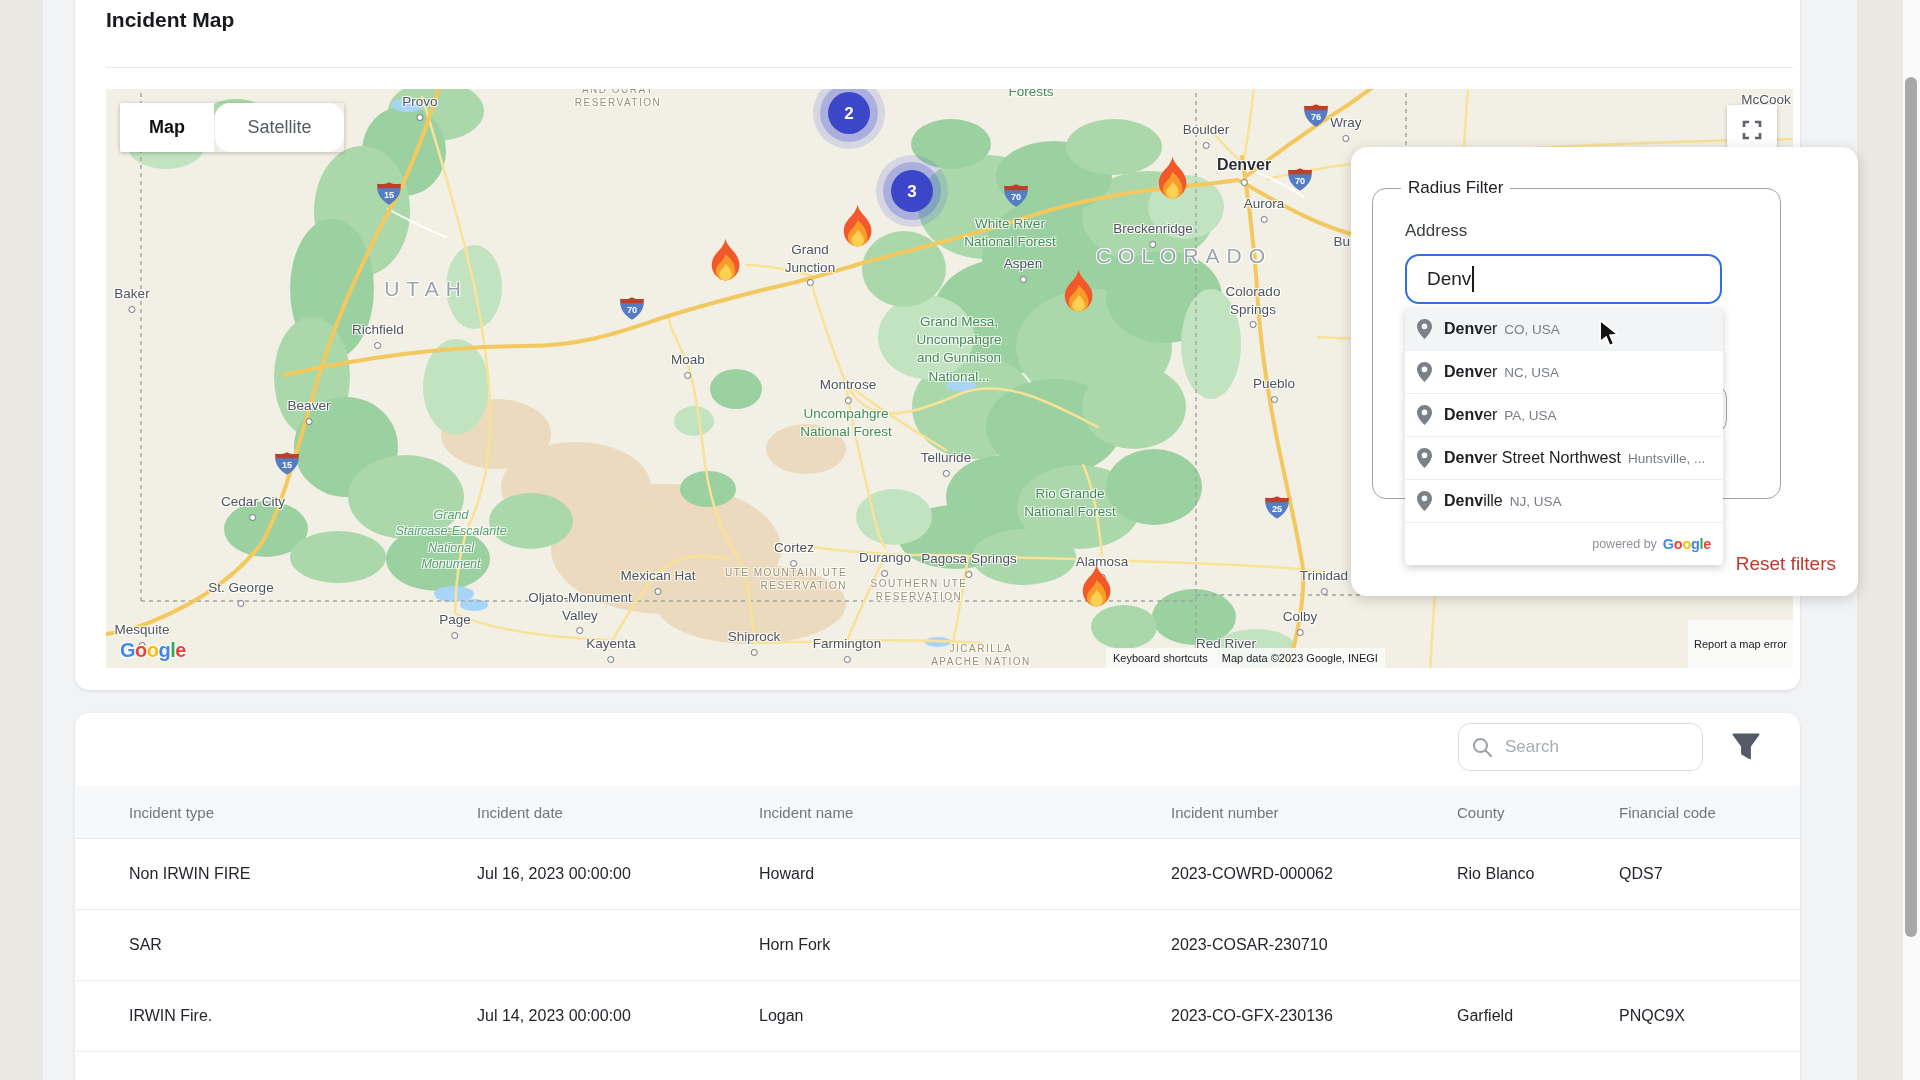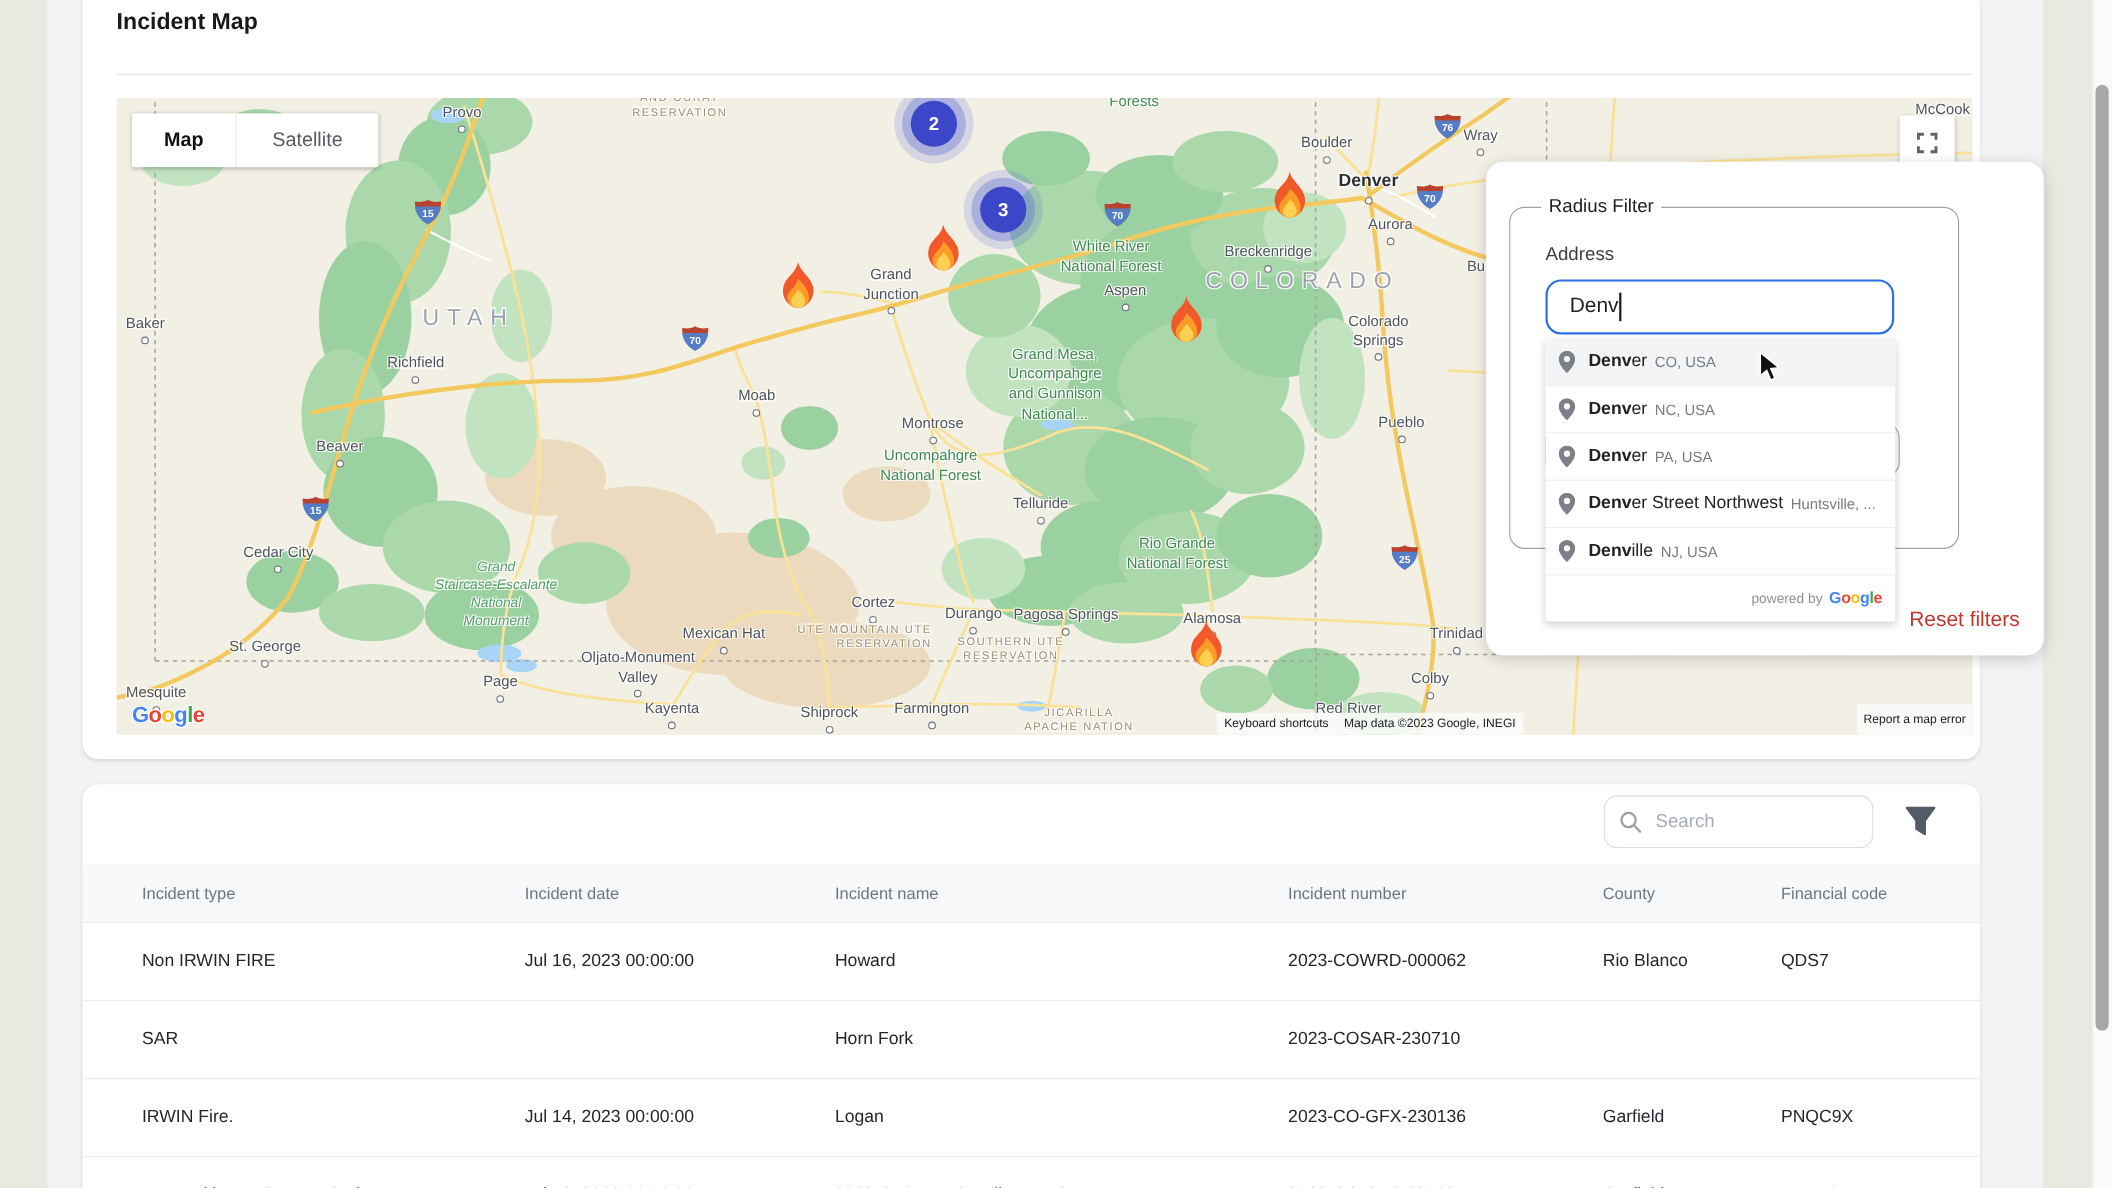--- a/index.html
+++ b/index.html
@@ -34,28 +34,28 @@
   .ml.monu{font-size:12.5px;font-style:italic;color:#55a06b;}
   .ml.resv{font-size:10px;color:#998d71;letter-spacing:1.5px;}
   .mdot{width:7px;height:7px;box-sizing:border-box;border:1.5px solid #6f7379;background:#fff;border-radius:50%;margin-top:3px;}
   .shield{position:absolute;z-index:4;transform:translate(-50%,-50%);}
   .fire{position:absolute;z-index:5;transform:translate(-50%,-50%);}
   .cluster{position:absolute;z-index:6;transform:translate(-50%,-50%);}
   .redmark{position:absolute;left:1325px;top:158px;width:14px;height:6px;background:#d23f31;border-radius:2px;z-index:2;}
   .map-btns{position:absolute;left:14px;top:14px;display:flex;border-radius:2px;overflow:hidden;box-shadow:0 1px 4px rgba(0,0,0,.25);z-index:8;}
   .mb{height:49px;background:#fff;display:flex;align-items:center;justify-content:center;font-size:18px;cursor:pointer;}
   .mb-map{width:94px;font-weight:700;color:#111;}
-  .mb-sat{width:129px;color:#565b60;border-left:1px solid #ececec;}
+  .mb-sat{width:129px;color:#565b60;border-left:1px solid #ececec;border-radius:16px;}
   .fsbtn{position:absolute;left:1621px;top:16px;width:50px;height:50px;background:#fff;display:flex;align-items:center;justify-content:center;box-shadow:0 1px 4px rgba(0,0,0,.25);z-index:8;cursor:pointer;}
   .glogo-map{position:absolute;left:14px;bottom:6px;font-size:20px;font-weight:700;letter-spacing:-.5px;z-index:8;
       text-shadow:-1px -1px 0 rgba(255,255,255,.9),1px -1px 0 rgba(255,255,255,.9),-1px 1px 0 rgba(255,255,255,.9),1px 1px 0 rgba(255,255,255,.9);}
   .map-attr{position:absolute;bottom:0;left:0;width:100%;height:20px;z-index:7;font-size:11px;color:#202124;}
   .attr-left{position:absolute;left:1000px;bottom:0;display:flex;}
   .attr-left span{background:rgba(250,250,250,.85);padding:0 7px;line-height:20px;}
-  .attr-right{position:absolute;right:0;bottom:0;background:rgba(250,250,250,.85);padding:4px 6px;line-height:20px;}
+  .attr-right{position:absolute;right:0;bottom:0;background:rgba(250,250,250,.85);padding:14px 6px;line-height:20px;}
   
   .radius-card{position:absolute;left:1351px;top:258px;width:507px;height:449px;background:#fff;border-radius:16px;box-shadow:0 3px 14px rgba(0,0,0,.18);z-index:40;}
   .rf-fieldset{position:absolute;left:21px;top:31px;width:383px;height:303px;margin:0;border:1px solid #9aa2ab;border-radius:14px;}
   .rf-fieldset legend{font-size:17px;color:#202124;margin-left:16px;padding:0 7px;}
   .rf-label{position:absolute;left:54px;top:74px;font-size:17px;color:#3c4043;}
   .rf-input{position:absolute;left:54px;top:107px;width:317px;height:50px;box-sizing:border-box;border:2px solid #2f6fe4;border-radius:14px;background:#fff;display:flex;align-items:center;padding-left:20px;font-size:19px;color:#202124;z-index:5;}
   .caret{display:inline-block;width:2px;height:26px;background:#1a1a1a;margin-left:1px;}
   .rf-hidden-input{position:absolute;left:54px;top:237px;width:322px;height:50px;box-sizing:border-box;border:1px solid #9aa2ab;border-radius:14px;background:#fff;z-index:2;}
   .dd{position:absolute;left:54px;top:161px;width:318px;background:#fff;box-shadow:0 3px 8px rgba(0,0,0,.18);border-radius:0 0 3px 3px;z-index:6;list-style:none;margin:0;padding:0;}
   .dd li{height:42px;display:flex;align-items:center;border-bottom:1px solid #eceef0;padding:0 12px;overflow:hidden;cursor:pointer;}
@@ -270,21 +270,21 @@
             <i class="mdot"></i>
           </div>
           <div class="ml city" style="left: 1120px; top: 546px;">
             <div>Red River</div>
             <i class="mdot"></i>
           </div>
           <div class="ml city" style="left: 741px; top: 546px;">
             <div>Farmington</div>
             <i class="mdot"></i>
           </div>
-          <div class="ml city" style="left: 648px; top: 550px;">
+          <div class="ml city" style="left: 648px; top: 539px;">
             <div>Shiprock</div>
             <i class="mdot"></i>
           </div>
           <div class="ml state" style="left: 1078px; top: 153px;">
             <div>COLORADO</div>
           </div>
           <div class="ml metro" style="left: 1138px; top: 66px;">
             <div>Denver</div>
             <i class="mdot"></i>
           </div>

